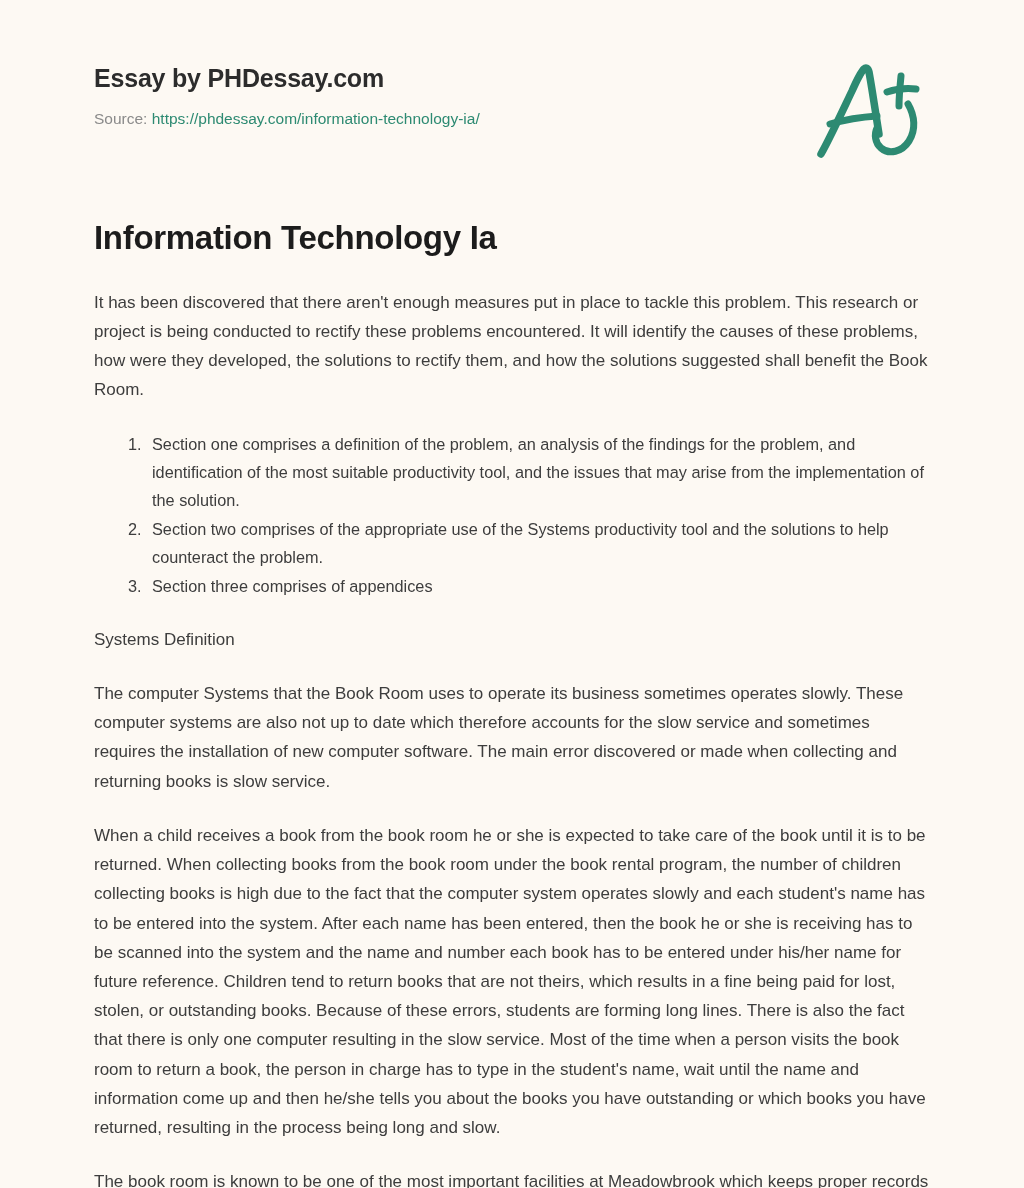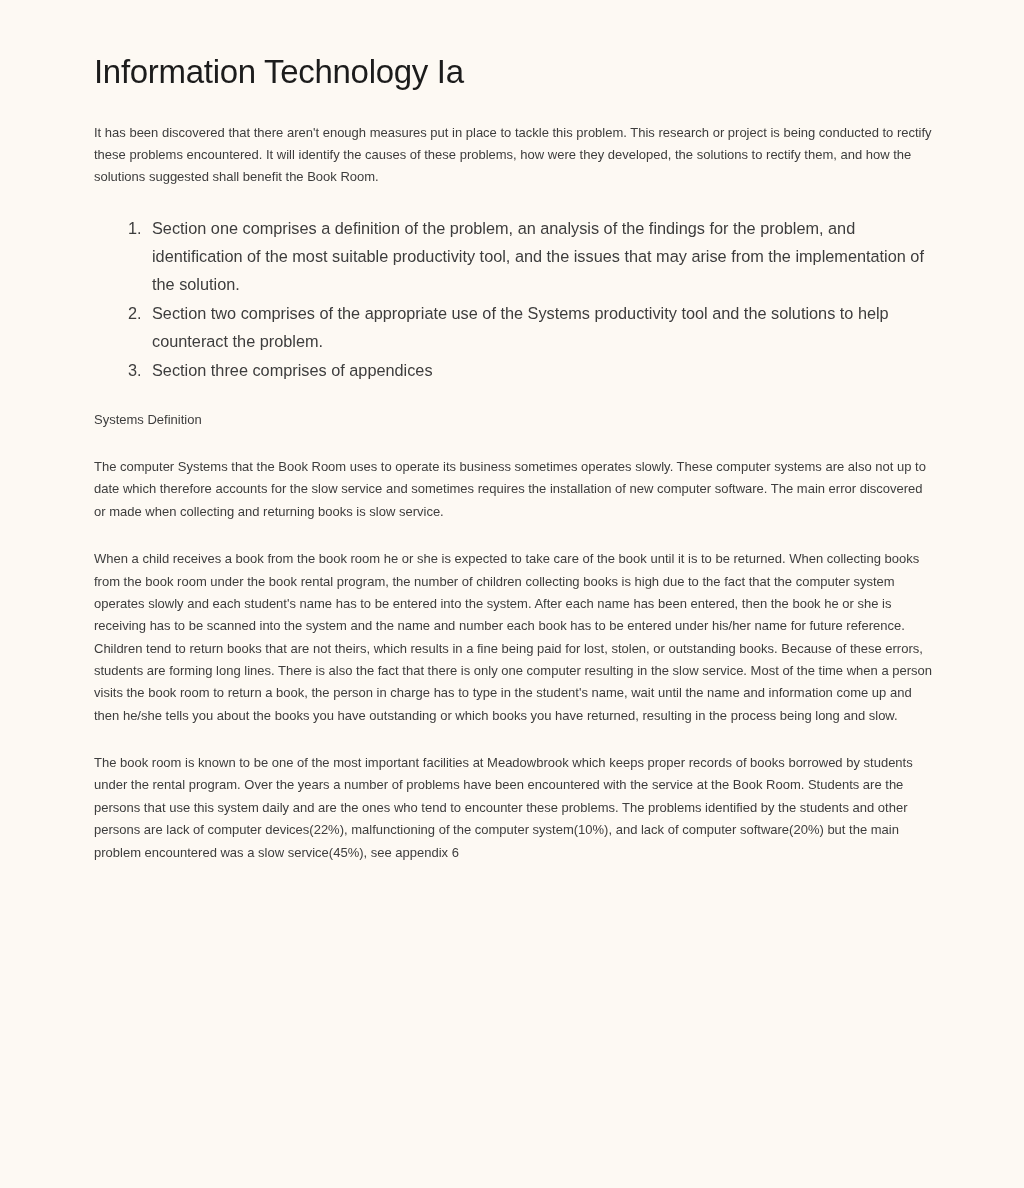--- a/index.html
+++ b/index.html
@@ -77,34 +77,34 @@
   .logo-wrap svg { display: block; width: 120px; height: 108px; }
 
   
   .article {
     padding: 0 92px 40px 94px;
     box-sizing: border-box;
   }
 
   .article-title {
     font-size: 33px;
-    font-weight: normal;
+    font-weight: bold;
     color: #1c1c1c;
     letter-spacing: -0.3px;
     margin: 52px 0 0 0;
     line-height: 1.2;
     font-family: "Liberation Sans", "DejaVu Sans", sans-serif;
   }
 
   .body-copy {
     margin-top: 30px;
   }
 
   .body-copy p {
-    font-size: 13px;
+    font-size: 17px;
     line-height: 1.72;
     color: #3d3d3d;
     margin: 0 0 25px 0;
     text-align: left;
   }
 
   .body-copy p:last-child { margin-bottom: 0; }
 
   ol.section-list {
     margin: 0 0 25px 0;
@@ -117,20 +117,47 @@
   ol.section-list li {
     margin: 0 0 1px 0;
     padding-left: 6px;
   }
 </style>
 </head>
 <body>
 
 <div class="page">
 
+  <header class="site-header">
+
+    <div class="header-left">
+      <div class="brand-title">Essay by PHDessay.com</div>
+
+      <div class="source-line">
+        <span class="source-label">Source:</span>
+        <a class="source-url" href="#">https://phdessay.com/information-technology-ia/</a>
+      </div>
+    </div>
+
+    <div class="logo-wrap">
+      <svg viewBox="0 0 120 108" xmlns="http://www.w3.org/2000/svg" fill="none" stroke="#2d8a72" stroke-linecap="round" stroke-linejoin="round">
+
+        <path d="M13 96 C 22 80, 34 54, 44 33 C 48 24, 52 15, 56 11 C 58 9, 60 10, 61 14 C 64 30, 68 58, 71 76" stroke-width="7.5"></path>
+
+        <path d="M22 66 C 36 62, 54 59, 69 58" stroke-width="7"></path>
+
+        <path d="M79 34 C 88 31, 99 30, 108 31" stroke-width="7"></path>
+
+        <path d="M93 18 C 92 28, 91 39, 91 48" stroke-width="7"></path>
+
+        <path d="M100 46 C 107 58, 108 72, 101 83 C 94 94, 81 97, 73 90 C 67 85, 66 76, 69 70" stroke-width="7"></path>
+      </svg>
+    </div>
+
+  </header>
 
   <main class="article">
 
     <h1 class="article-title">Information Technology Ia</h1>
 
     <div class="body-copy">
 
       <p>It has been discovered that there aren't enough measures put in place to tackle this problem. This research or project is being conducted to rectify these problems encountered. It will identify the causes of these problems, how were they developed, the solutions to rectify them, and how the solutions suggested shall benefit the Book Room.</p>
 
 

